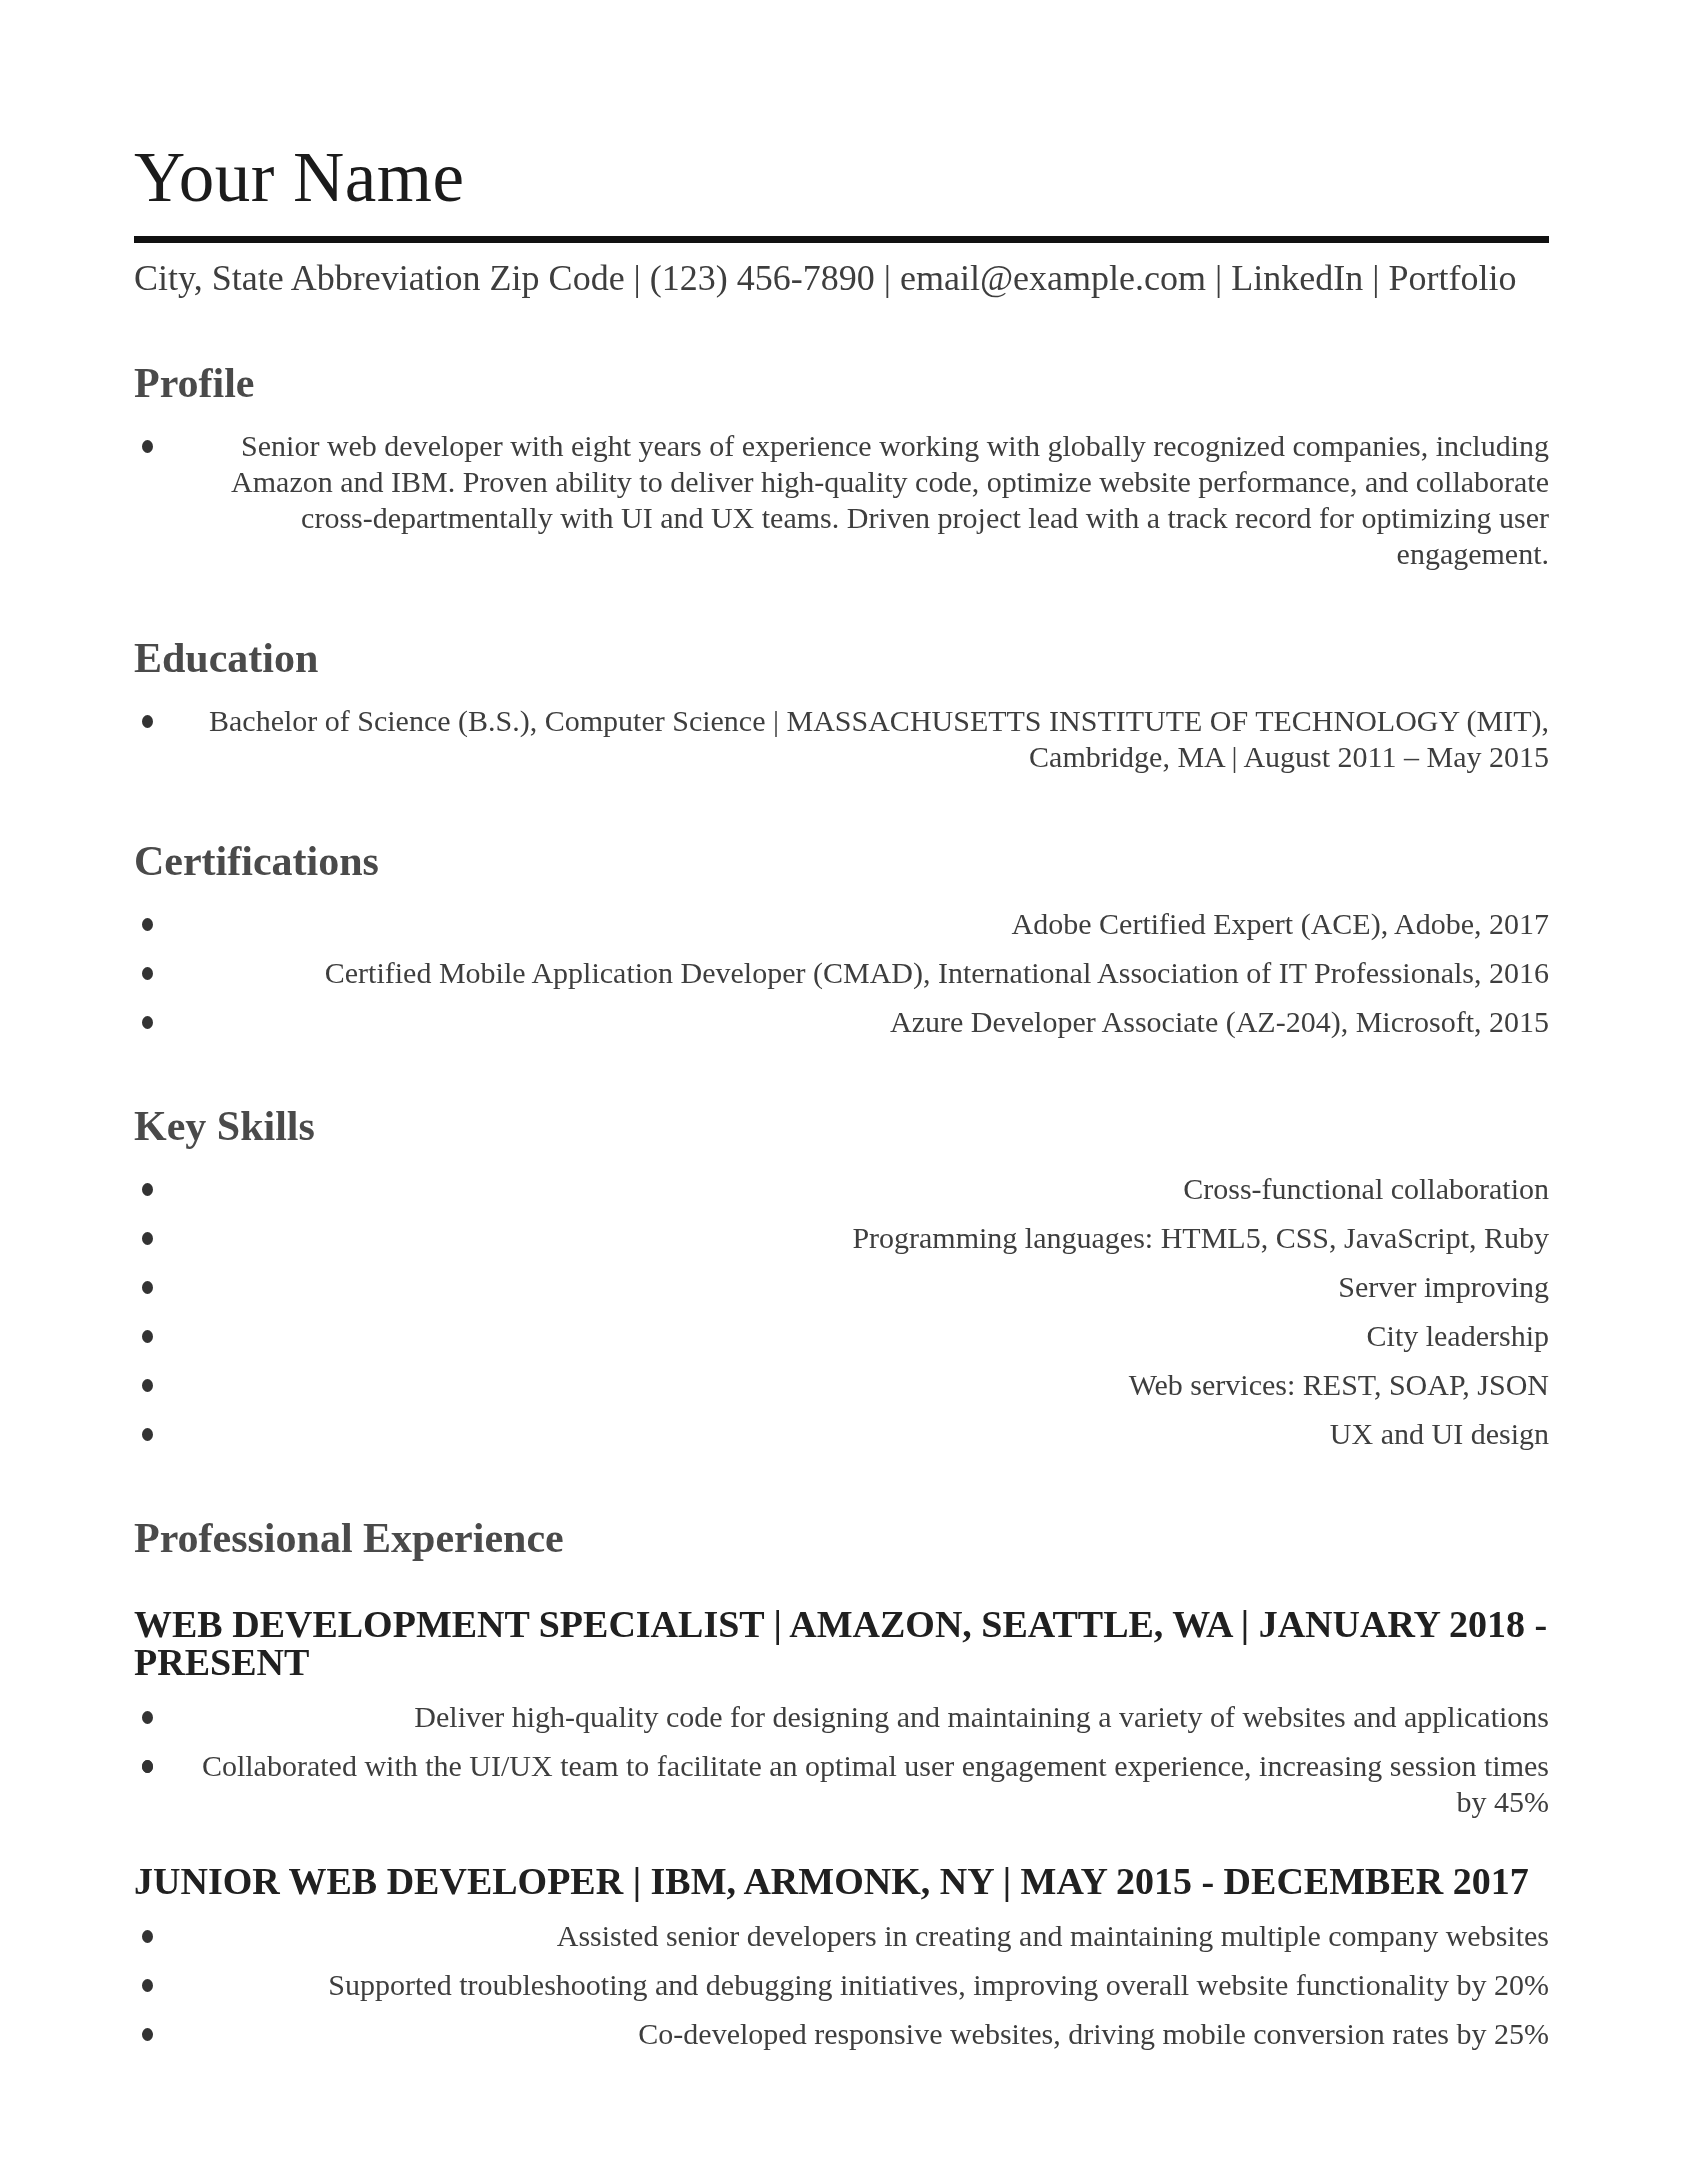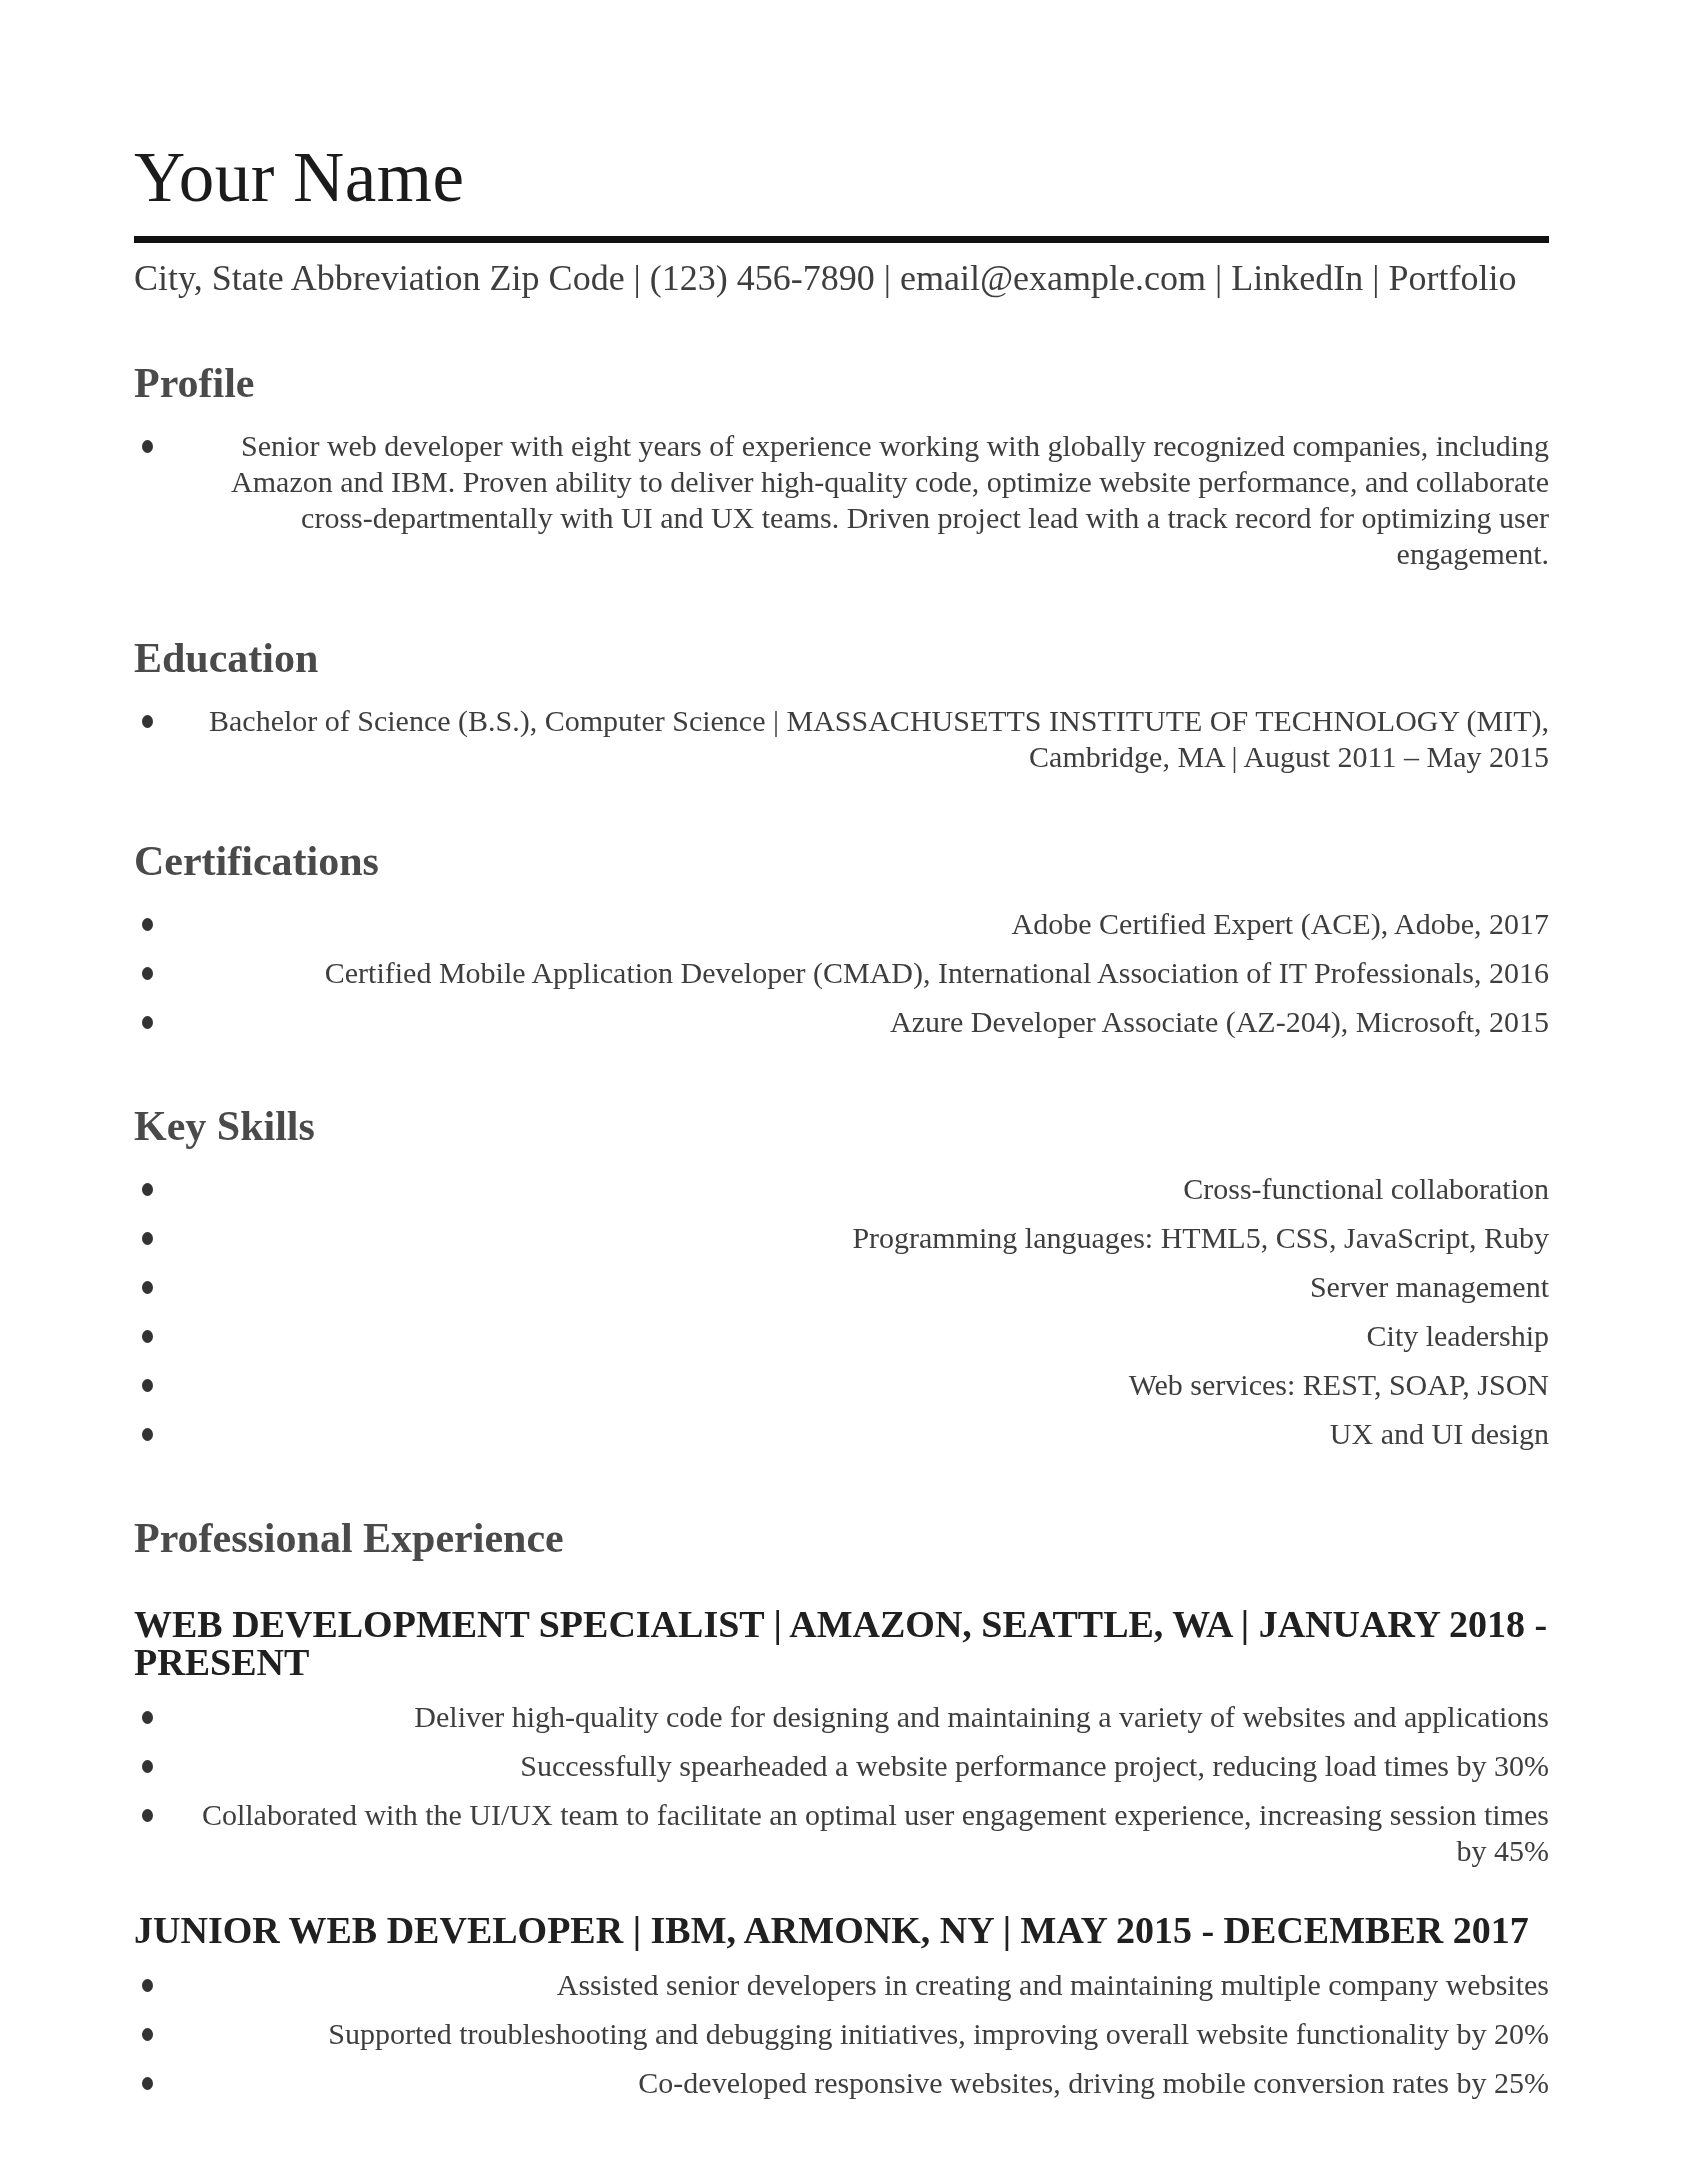--- a/index.html
+++ b/index.html
@@ -108,35 +108,35 @@
       <li><span class="dot"></span><span>Certified Mobile Application Developer (CMAD), International Association of IT Professionals, 2016</span></li>
       <li><span class="dot"></span><span>Azure Developer Associate (AZ-204), Microsoft, 2015</span></li>
     </ul>
   </section>
 
   <section>
     <h2 class="section-title">Key Skills</h2>
     <ul class="bullets">
       <li><span class="dot"></span><span>Cross-functional collaboration</span></li>
       <li><span class="dot"></span><span>Programming languages: HTML5, CSS, JavaScript, Ruby</span></li>
-      <li><span class="dot"></span><span>Server management</span></li>
+      <li><span class="dot"></span><span>Server improving</span></li>
       <li><span class="dot"></span><span>City leadership</span></li>
       <li><span class="dot"></span><span>Web services: REST, SOAP, JSON</span></li>
       <li><span class="dot"></span><span>UX and UI design</span></li>
     </ul>
   </section>
 
   <section>
     <h2 class="section-title">Professional Experience</h2>
 
     <div class="job">
       <h3 class="job-title">WEB DEVELOPMENT SPECIALIST | AMAZON, SEATTLE, WA | JANUARY 2018 - PRESENT</h3>
       <ul class="bullets">
         <li><span class="dot"></span><span>Deliver high-quality code for designing and maintaining a variety of websites and applications</span></li>
-        <li><span class="dot"></span><span>Successfully spearheaded a website performance project, reducing load times by 30%</span></li>
+        <li><span class="dot"></span></li>
         <li><span class="dot"></span><span>Collaborated with the UI/UX team to facilitate an optimal user engagement experience, increasing session times by 45%</span></li>
       </ul>
     </div>
 
     <div class="job">
       <h3 class="job-title">JUNIOR WEB DEVELOPER | IBM, ARMONK, NY | MAY 2015 - DECEMBER 2017</h3>
       <ul class="bullets">
         <li><span class="dot"></span><span>Assisted senior developers in creating and maintaining multiple company websites</span></li>
         <li><span class="dot"></span><span>Supported troubleshooting and debugging initiatives, improving overall website functionality by 20%</span></li>
         <li><span class="dot"></span><span>Co-developed responsive websites, driving mobile conversion rates by 25%</span></li>

